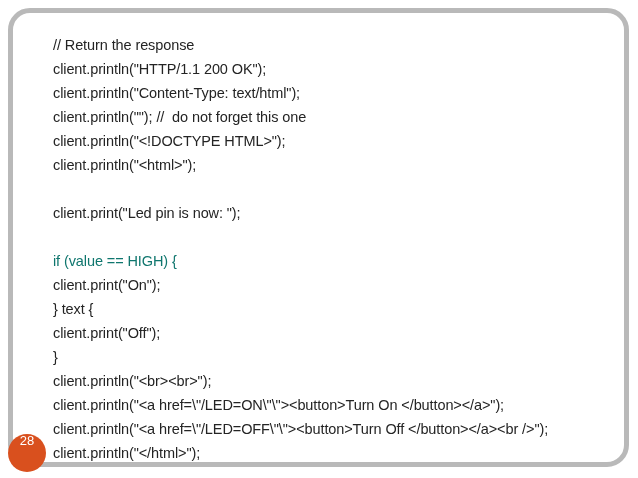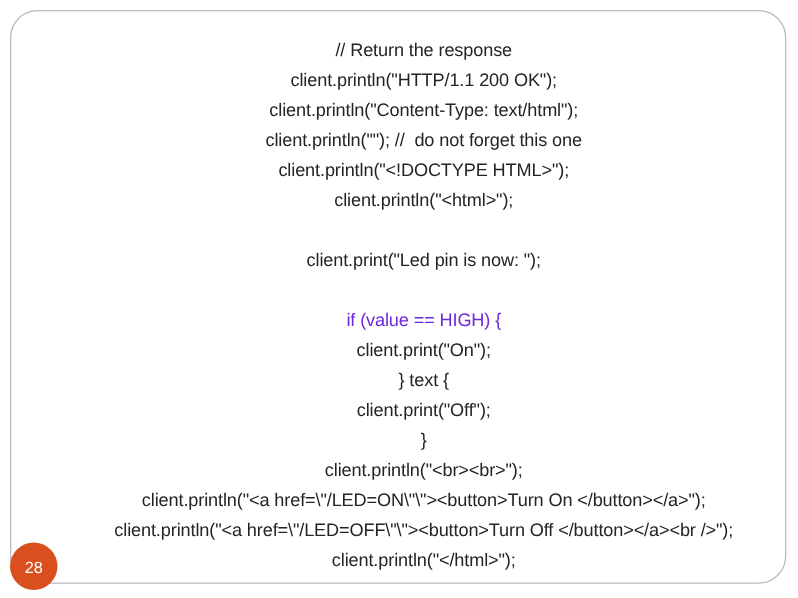--- a/index.html
+++ b/index.html
@@ -21,25 +21,24 @@
     background: #ffffff;
   }
 
   
   #content-frame {
     position: absolute;
     left: 8px;
     top: 8px;
     width: 621px;
     height: 459px;
-    border: 1px solid #14532d;
+    border: 5px solid #14532d;
     border-radius: 22px;
     box-sizing: border-box;
     background: #ffffff;
-    text-align: center;
   }
 
   #code-block {
     position: absolute;
     left: 40px;
     top: 20px;
     width: 580px;
   }
 
   .code-line {
@@ -69,21 +68,21 @@
   #slide-number-badge {
     position: absolute;
     left: 8px;
     top: 434px;
     width: 38px;
     height: 38px;
     border-radius: 50%;
     background: #d9501e;
     color: #ffffff;
     display: flex;
-    align-items: center;
+    align-items: flex-start;
     justify-content: center;
     font-family: "Liberation Sans", sans-serif;
     font-size: 13px;
     line-height: 1;
   }
 </style>
 </head>
 <body>
 
 <div id="slide" style="background: rgb(255, 255, 255);">
@@ -92,21 +91,21 @@
     <div id="code-block">
         <div class="code-line ind-0 wrap-line" style="color: rgb(36, 36, 36);">// Return the response</div>
         <div class="code-line ind-1 wrap-line" style="color: rgb(36, 36, 36);">client.println("HTTP/1.1 200 OK");</div>
         <div class="code-line ind-1 wrap-line" style="color: rgb(36, 36, 36);">client.println("Content-Type: text/html");</div>
         <div class="code-line ind-1 wrap-line" style="color: rgb(36, 36, 36);">client.println(""); //  do not forget this one</div>
         <div class="code-line ind-1 wrap-line" style="color: rgb(36, 36, 36);">client.println("&lt;!DOCTYPE HTML&gt;");</div>
         <div class="code-line ind-1 wrap-line" style="color: rgb(36, 36, 36);">client.println("&lt;html&gt;");</div>
         <div class="blank-line"></div>
         <div class="code-line ind-1 wrap-line" style="color: rgb(36, 36, 36);">client.print("Led pin is now: ");</div>
         <div class="blank-line"></div>
-        <div class="code-line ind-1 wrap-line" style="color: #6d28d9;">if (value == HIGH) {</div>
+        <div class="code-line ind-1 wrap-line" style="color: #0f766e;">if (value == HIGH) {</div>
         <div class="code-line ind-2 wrap-line" style="color: rgb(36, 36, 36);">client.print("On");</div>
         <div class="code-line ind-1 wrap-line" style="color: rgb(36, 36, 36);">} text {</div>
         <div class="code-line ind-2 wrap-line" style="color: rgb(36, 36, 36);">client.print("Off");</div>
         <div class="code-line ind-1 wrap-line" style="color: rgb(36, 36, 36);">}</div>
         <div class="code-line ind-1 wrap-line" style="color: rgb(36, 36, 36);">client.println("&lt;br&gt;&lt;br&gt;");</div>
         <div class="code-line ind-1 wrap-line" style="color: rgb(36, 36, 36);">client.println("&lt;a href=\"/LED=ON\"\"&gt;&lt;button&gt;Turn On &lt;/button&gt;&lt;/a&gt;");</div>
         <div class="code-line ind-1 wrap-line" style="color: rgb(36, 36, 36);">client.println("&lt;a href=\"/LED=OFF\"\"&gt;&lt;button&gt;Turn Off &lt;/button&gt;&lt;/a&gt;&lt;br /&gt;");</div>
         <div class="code-line ind-1 wrap-line" style="color: rgb(36, 36, 36);">client.println("&lt;/html&gt;");</div>
       </div>
   </div>

